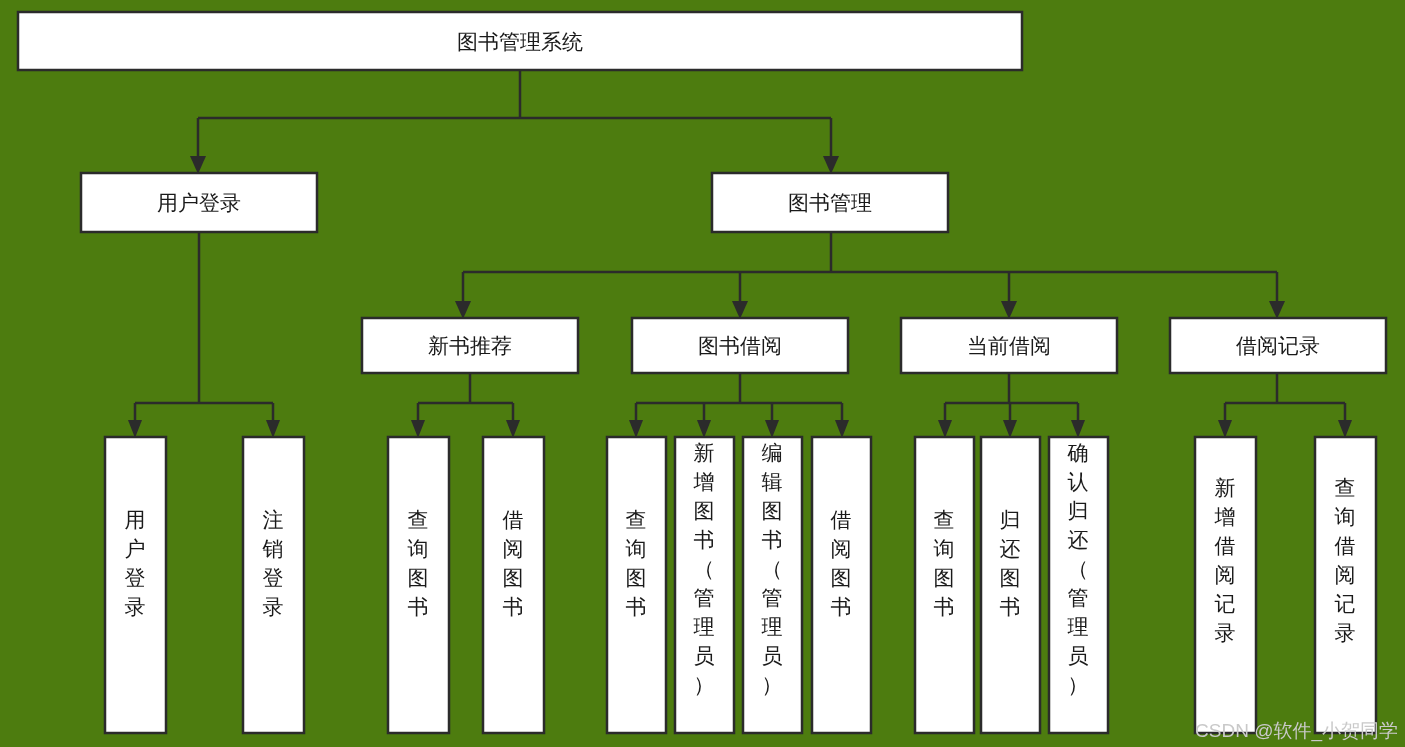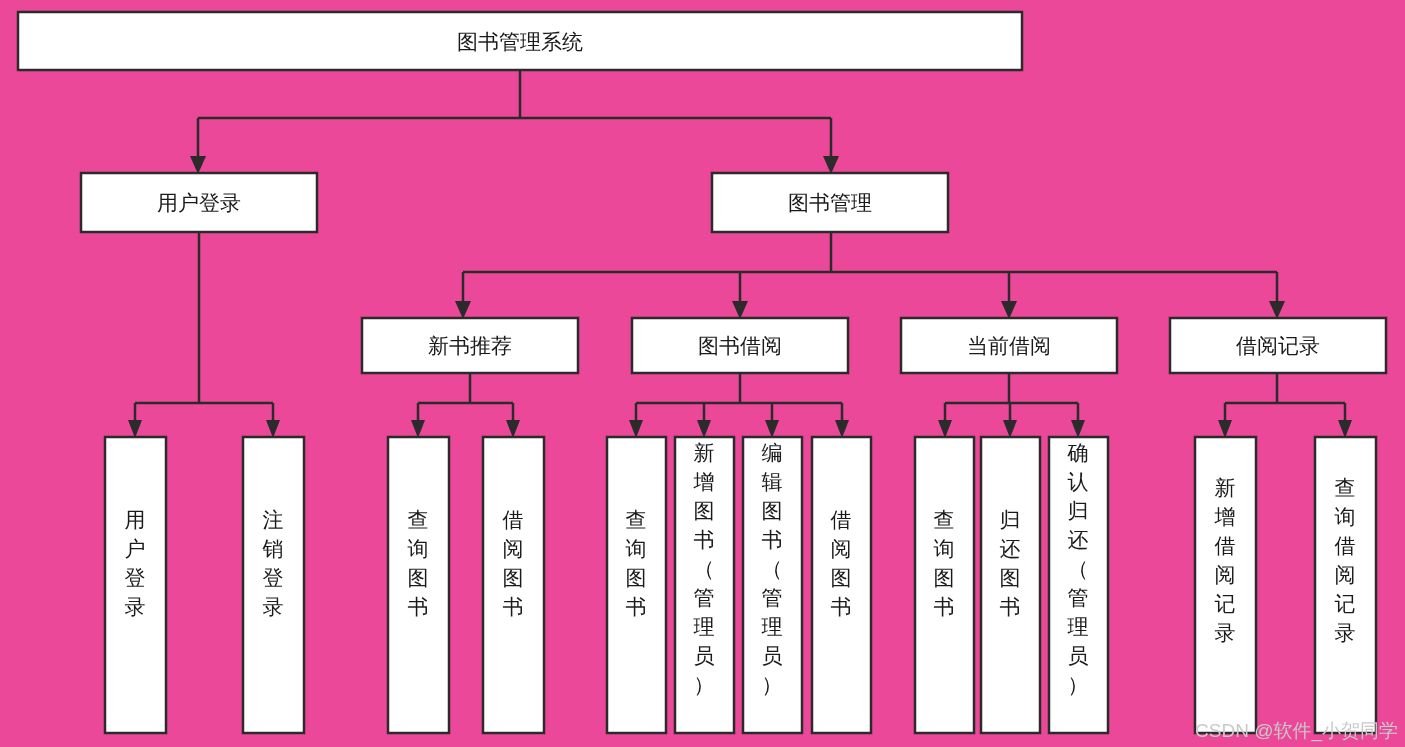--- a/index.html
+++ b/index.html
@@ -8,21 +8,21 @@
     padding: 0;
     background: #ffffff;
   }
   body {
     font-family: "Liberation Sans", "DejaVu Sans", sans-serif;
   }
   #diagram-root {
     position: relative;
     width: 1405px;
     height: 747px;
-    background: #ec4899;
+    background: #4d7c0f;
     overflow: hidden;
   }
   svg.chart-canvas {
     position: absolute;
     left: 0;
     top: 0;
     width: 1405px;
     height: 747px;
     display: block;
   }

